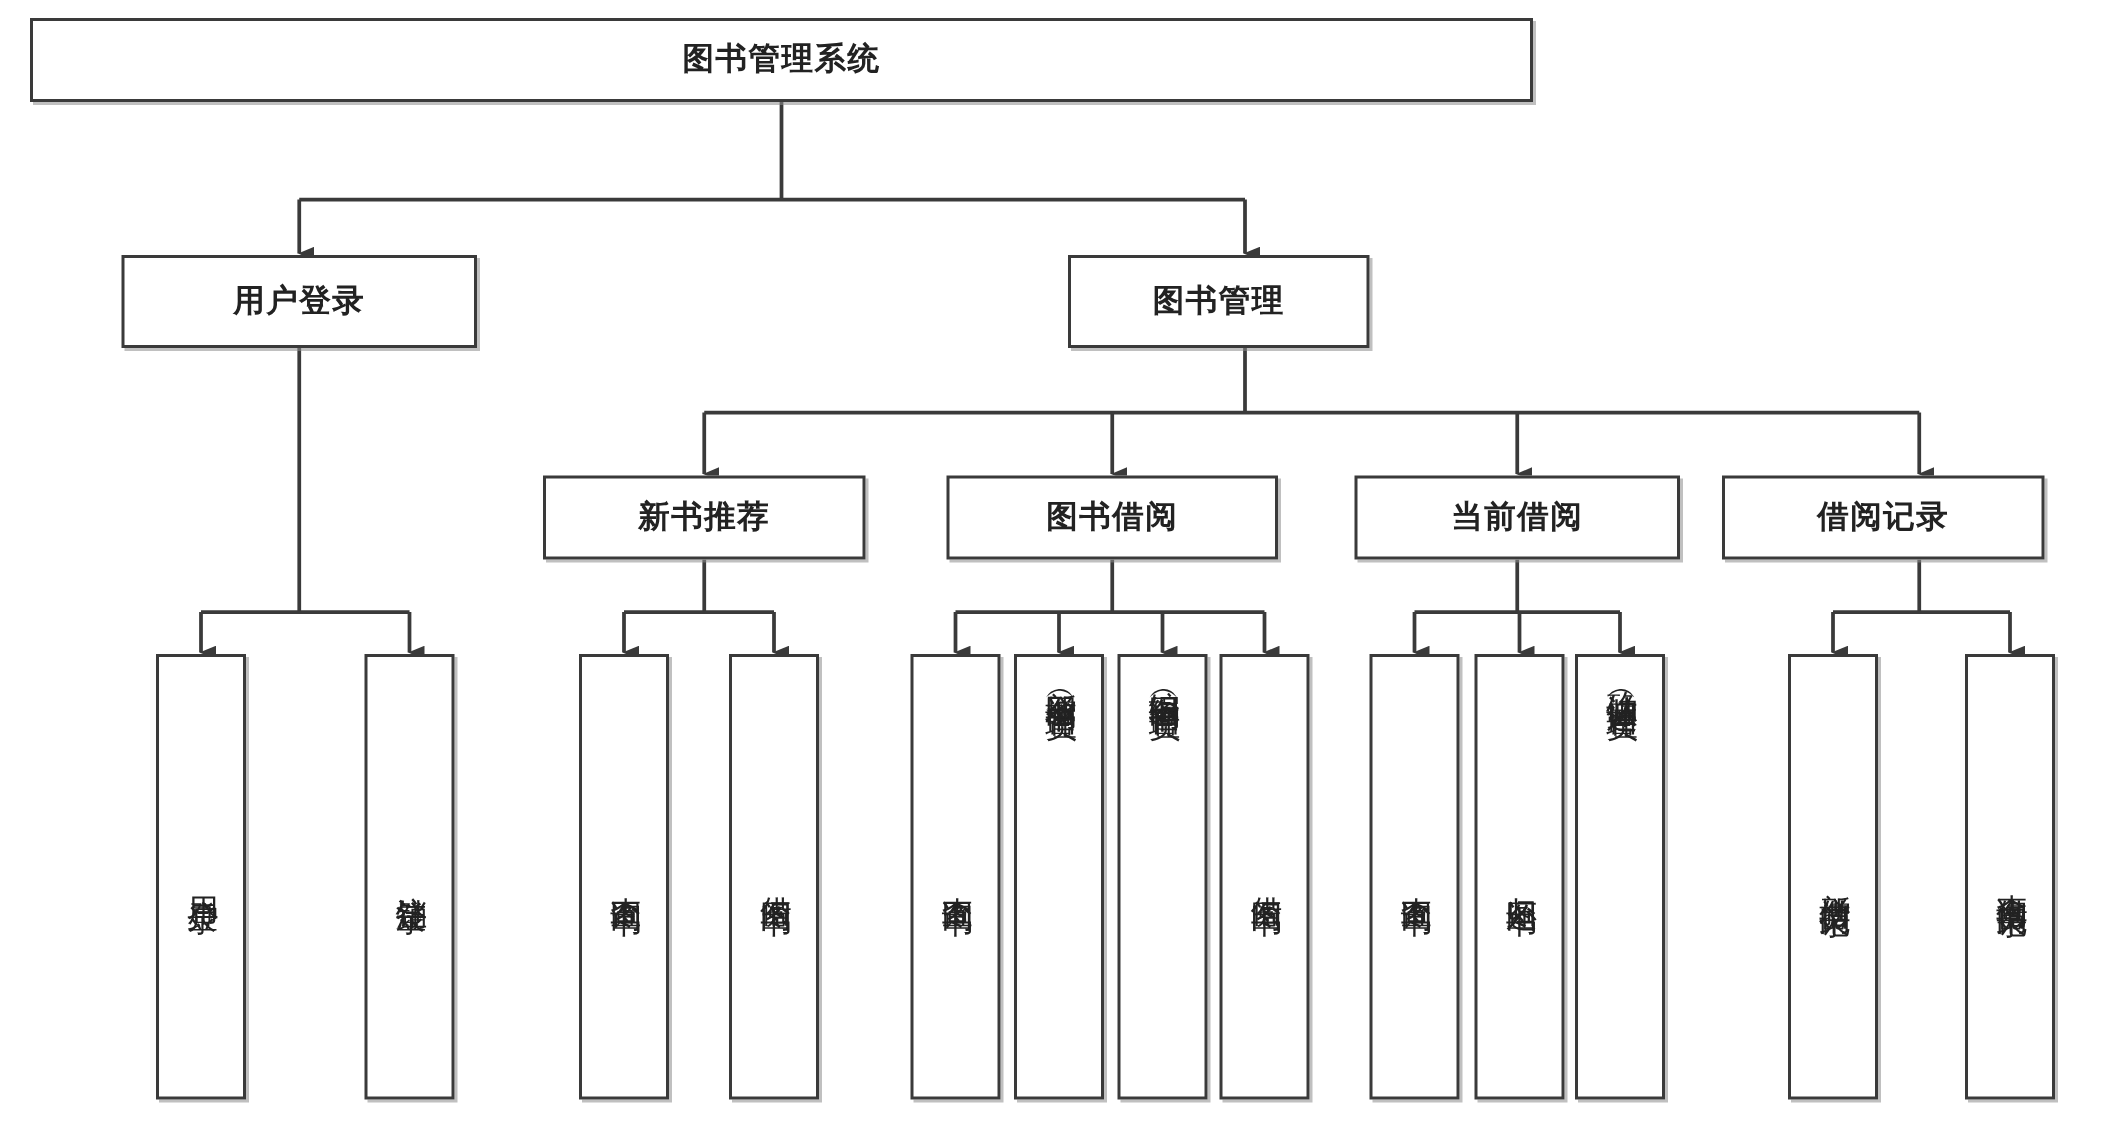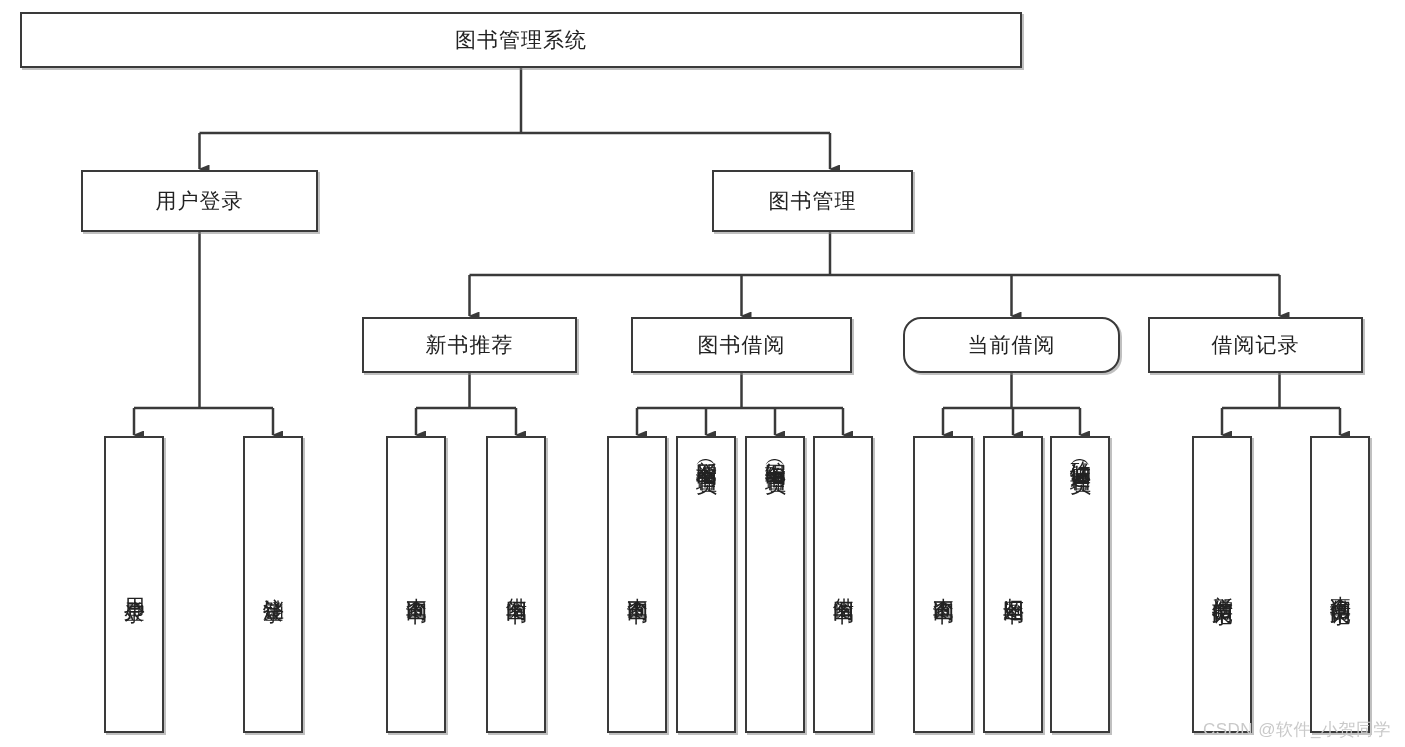--- a/index.html
+++ b/index.html
@@ -39,20 +39,21 @@
   }
   .node-box.shadowed {
     box-shadow: 2px 2px 0 rgba(140,140,140,0.55);
   }
   .node-label-h {
     font-size: 21px;
     color: #222222;
     line-height: 1.1;
     white-space: nowrap;
     letter-spacing: 1px;
+    font-weight: bold;
   }
   .node-label-v {
     writing-mode: vertical-rl;
     text-orientation: upright;
     font-size: 21px;
     color: #222222;
     line-height: 1.18;
     letter-spacing: 2px;
     white-space: nowrap;
   }
@@ -150,21 +151,21 @@
       <div class="node-box shadowed" style="left: 362px; top: 317px; width: 215px; height: 56px;">
         <div class="leaf-inner">
           <span class="node-label-h">新书推荐</span>
         </div>
       </div>
       <div class="node-box shadowed" style="left: 631px; top: 317px; width: 221px; height: 56px;">
         <div class="leaf-inner">
           <span class="node-label-h">图书借阅</span>
         </div>
       </div>
-      <div class="node-box shadowed" style="left: 903px; top: 317px; width: 217px; height: 56px; border-radius: 18px;">
+      <div class="node-box shadowed" style="left: 903px; top: 317px; width: 217px; height: 56px;">
         <div class="leaf-inner">
           <span class="node-label-h">当前借阅</span>
         </div>
       </div>
       <div class="node-box shadowed" style="left: 1148px; top: 317px; width: 215px; height: 56px;">
         <div class="leaf-inner">
           <span class="node-label-h">借阅记录</span>
         </div>
       </div>
       <div class="node-box shadowed leaf-box" style="left: 104px; top: 436px; width: 60px; height: 297px;">
@@ -227,15 +228,14 @@
           <span class="node-label-v">新增借阅记录</span>
         </div>
       </div>
       <div class="node-box shadowed leaf-box" style="left: 1310px; top: 436px; width: 60px; height: 297px;">
         <div class="leaf-inner">
           <span class="node-label-v">查询借阅记录</span>
         </div>
       </div>
     </div>
 
-  <div class="watermark">CSDN @软件_小贺同学</div>
 
 </div>
 
 </body></html>

